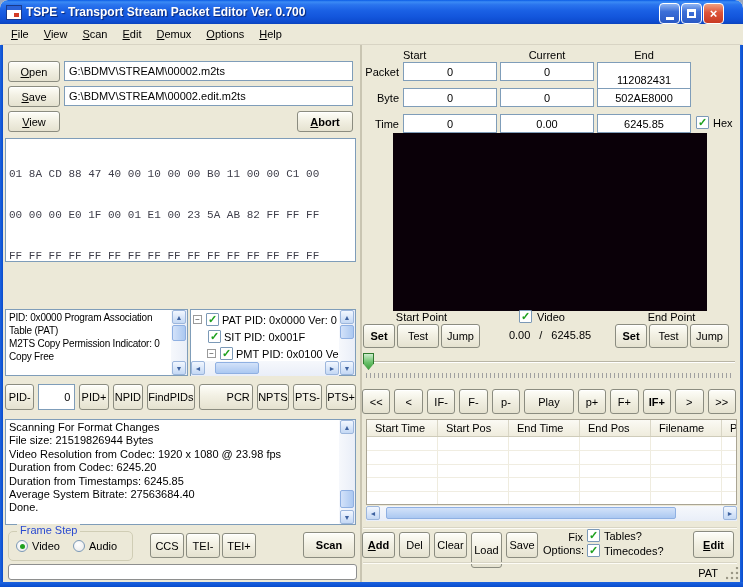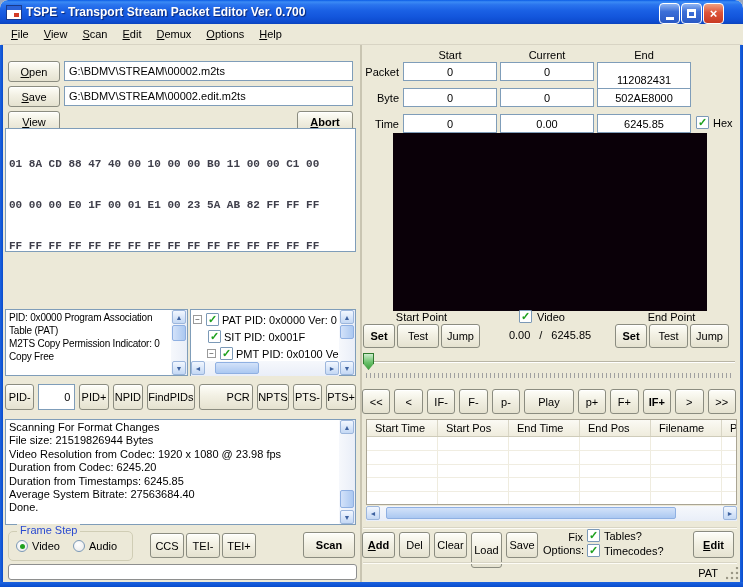--- a/index.html
+++ b/index.html
@@ -144,21 +144,21 @@
     <div class="field" style="left:64px;top:86px;width:289px;height:20px;">
         <span>G:\BDMV\STREAM\00002.edit.m2ts</span>
       </div>
     <div class="btn" style="left:8px;top:111px;width:52px;height:21px;">
         <span class="u1">View</span>
       </div>
     <div class="btn bold" style="left:297px;top:111px;width:56px;height:21px;">
         <span class="u1">Abort</span>
       </div>
 
-    <div class="whitebox mono" style="left:5px;top:128px;width:351px;height:124px;font-weight:bold;">
+    <div class="whitebox mono" style="left:5px;top:138px;width:351px;height:124px;">
       <div>01 8A CD 88 47 40 00 10 00 00 B0 11 00 00 C1 00</div>
       <div>00 00 00 E0 1F 00 01 E1 00 23 5A AB 82 FF FF FF</div>
       <div>FF FF FF FF FF FF FF FF FF FF FF FF FF FF FF FF</div>
       <div>FF FF FF FF FF FF FF FF FF FF FF FF FF FF FF FF</div>
       
       
       
       
       
       
@@ -298,21 +298,21 @@
         <span>Scan</span>
       </div>
 
     <div style="position:absolute;left:8px;top:564px;width:349px;height:16px;background:#fff;border:1px solid #8e8f8f;border-radius:3px;"></div>
   </div>
 
   <div style="position:absolute;left:360px;top:45px;width:2px;height:537px;background:#c9c5b2;"></div>
 
   <div>
 
-    <div class="abs lbl" style="left:403px;top:49px;width:94px;text-align:center;">Start</div>
+    <div class="abs lbl" style="left:403px;top:49px;width:94px;text-align:left;">Start</div>
     <div class="abs lbl" style="left:500px;top:49px;width:94px;text-align:center;">Current</div>
     <div class="abs lbl" style="left:597px;top:49px;width:94px;text-align:center;">End</div>
 
     <div class="abs lbl" style="left:358px;top:66px;width:41px;text-align:right;">Packet</div>
     <div class="abs lbl" style="left:358px;top:92px;width:41px;text-align:right;">Byte</div>
     <div class="abs lbl" style="left:358px;top:118px;width:41px;text-align:right;">Time</div>
 
     <div class="field center" style="left:403px;top:62px;width:94px;height:19px;">
         <span>0</span>
       </div>

